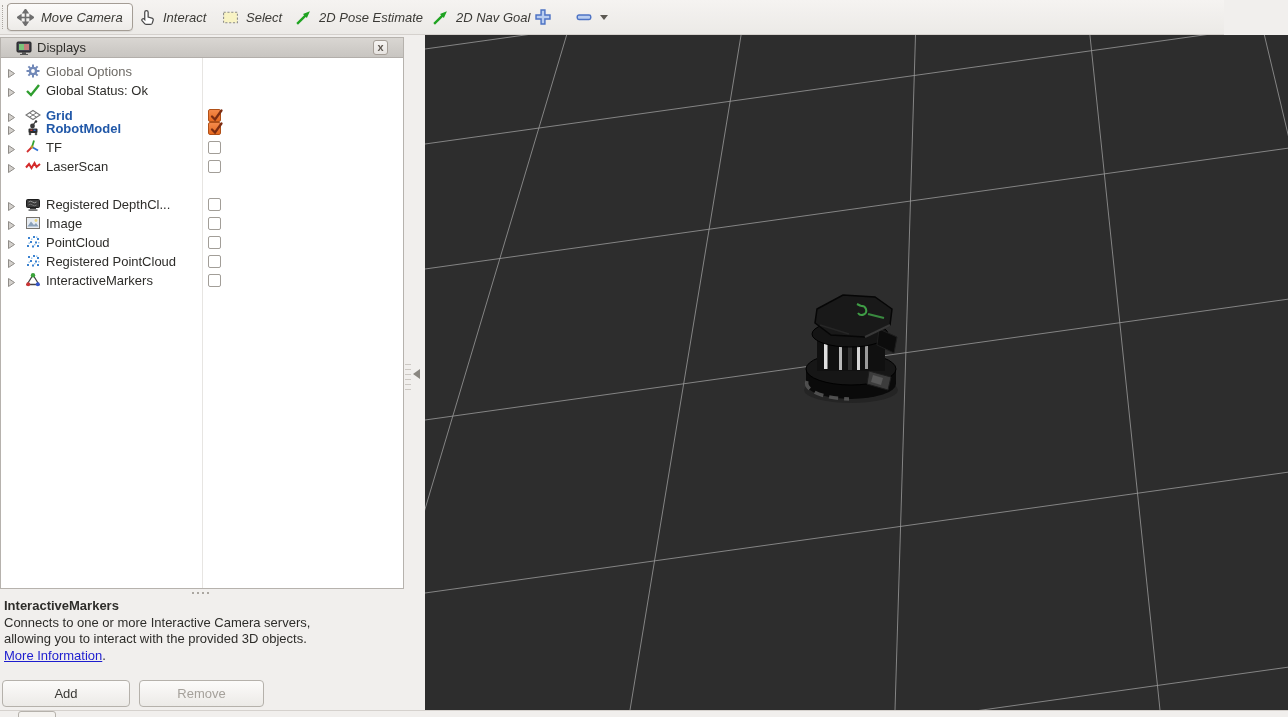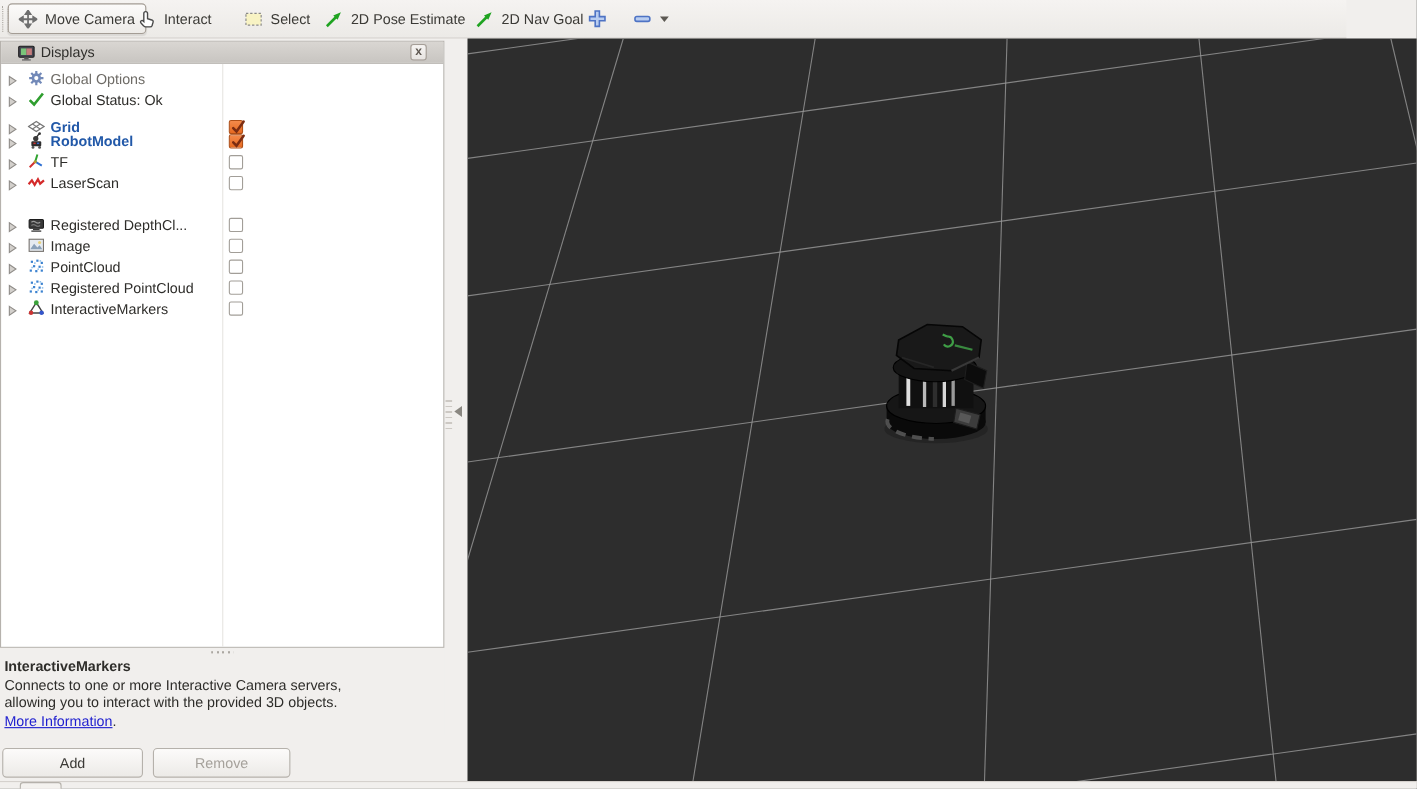--- a/index.html
+++ b/index.html
@@ -5,21 +5,21 @@
   * { margin:0; padding:0; box-sizing:border-box; }
   html,body { width:1288px; height:717px; overflow:hidden; }
   body {
     position:relative;
     font-family:"Liberation Sans","DejaVu Sans",sans-serif;
     background:#f1efed; color:#2e2d2a; font-size:13px;
     -webkit-font-smoothing:antialiased;
   }
   
   #toolbar { position:absolute; left:0; top:0; width:1224px; height:35px;
-    background:linear-gradient(#f5f3f1,#eceae7); border-bottom:1px solid #d5d1cd; }
+    background:linear-gradient(#f5f3f1,#eceae7); border-bottom:1px solid #d5d1cd;font-style:italic; }
   #toolbar-handle { position:absolute; left:2px; top:5px; width:6px; height:24px;
     border-left:1px dotted #aaa59f; border-right:1px dotted #aaa59f; }
   .tool { position:absolute; top:3px; height:28px; display:flex; align-items:center;
     gap:7px; padding:0 9px; color:#3b3a36; white-space:nowrap; cursor:default; }
   .tool.active { border:1px solid #a49d95; border-radius:4px;
     background:linear-gradient(#fcfbfa,#ecroyal,#edebe8); background:linear-gradient(#fcfbfa,#edebe8);
     box-shadow:0 1px 1px rgba(0,0,0,.08); }
   .tool .ticon { width:17px; height:17px; display:inline-block; }
   .ticon svg { display:block; }
   #tb-plus { position:absolute; left:534px; top:8px; width:18px; height:18px; }
@@ -109,21 +109,21 @@
             <line x1="3" y1="8" x2="13" y2="8"></line>
             <polygon points="8,0.5 5.9,3.6 10.1,3.6"></polygon>
             <polygon points="8,15.5 5.9,12.4 10.1,12.4"></polygon>
             <polygon points="0.5,8 3.6,5.9 3.6,10.1"></polygon>
             <polygon points="15.5,8 12.4,5.9 12.4,10.1"></polygon>
           </g>
         </svg>
       </span>
       <span>Move Camera</span>
     </div>
-    <div class="tool" style="left: 116px;">
+    <div class="tool" style="left: 130px;">
       <span class="ticon">
         <svg width="17" height="17" viewBox="0 0 16 16">
           <path d="M7,1.5 q1.6,0 1.6,1.6 V7.6 l3.6,1 q1.6,0.5 1.1,2.1 l-0.8,2.6 q-0.4,1.2 -1.7,1.2 H7 q-1,0 -1.7,-0.8 L3,11.2 q-0.9,-1 0.2,-1.9 q0.9,-0.7 1.7,0.2 l0.5,0.5 V3.1 Q5.4,1.5 7,1.5 Z" fill="#fff" stroke="#4a4a4a" stroke-width="1.2"></path>
         </svg>
       </span>
       <span>Interact</span>
     </div>
     <div class="tool" style="left: 213px;">
       <span class="ticon">
         <svg width="17" height="17" viewBox="0 0 16 16">

